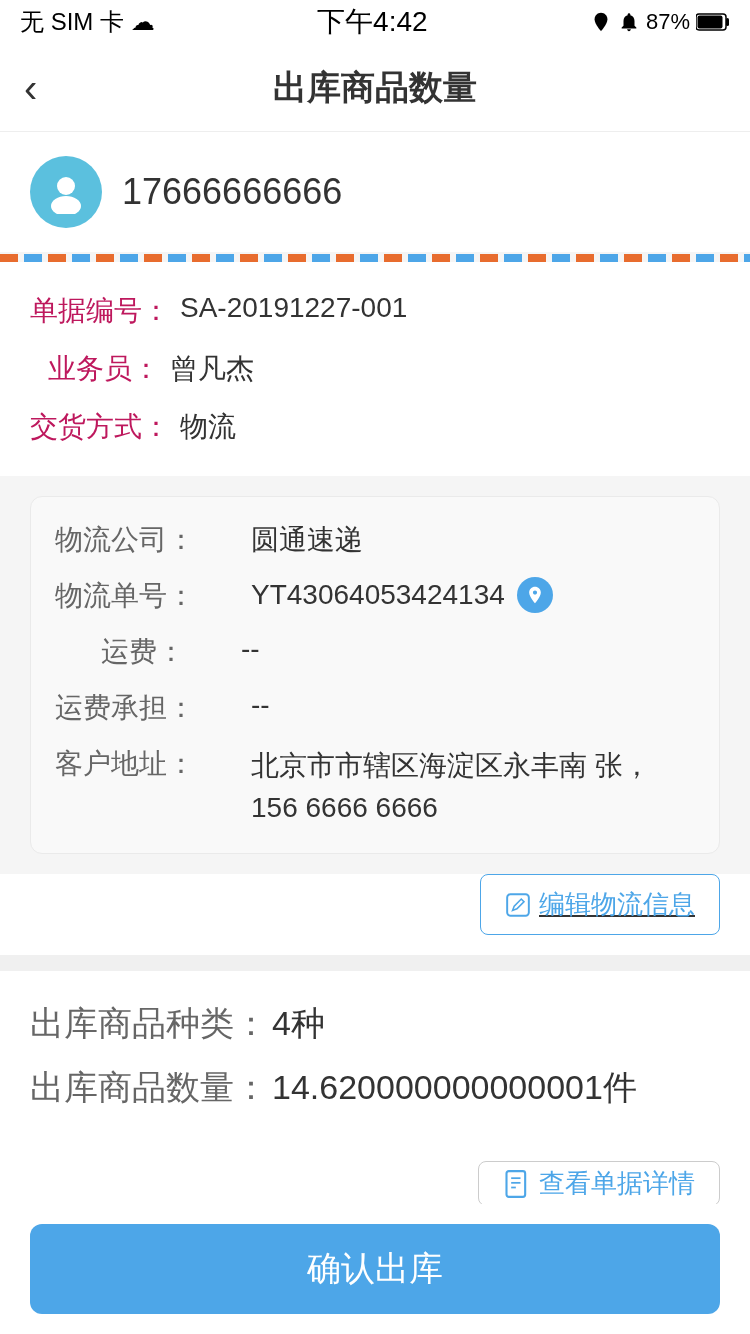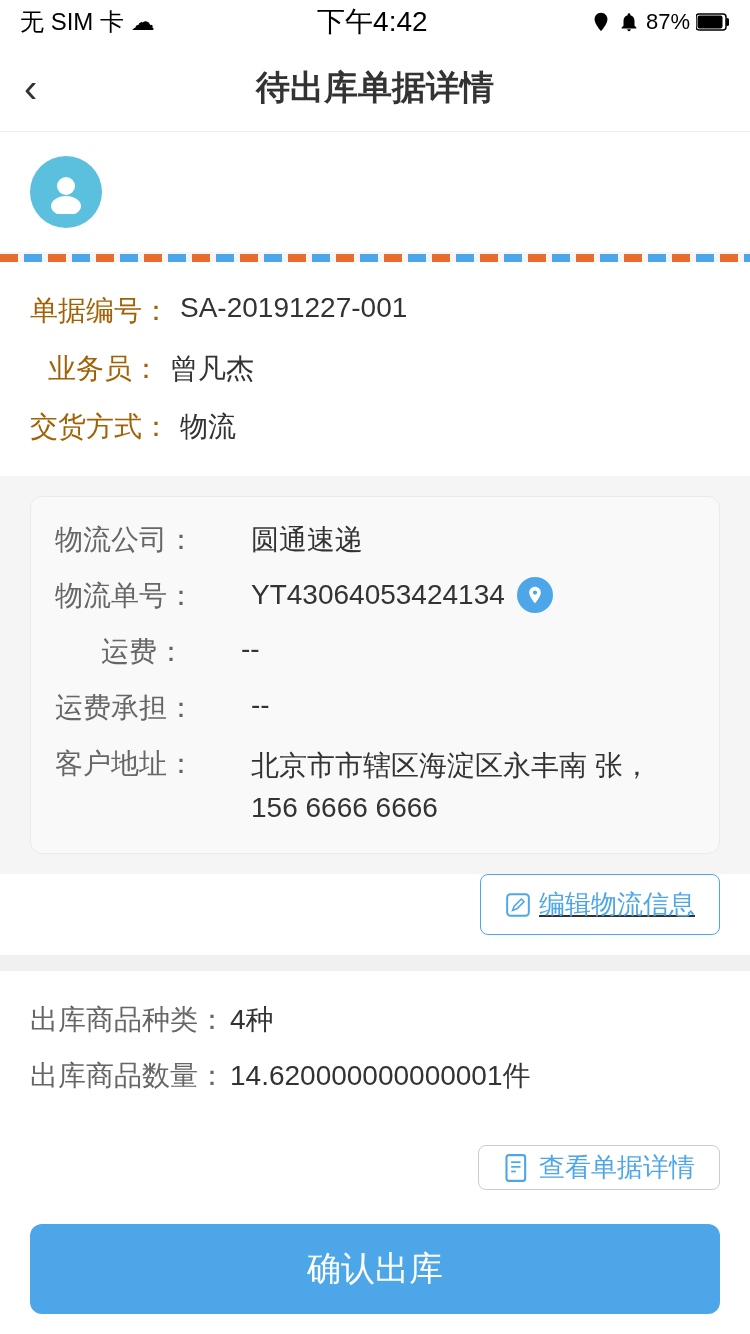--- a/index.html
+++ b/index.html
@@ -100,21 +100,21 @@
       margin-bottom: 20px;
     }
     .info-row {
       display: flex;
       align-items: flex-start;
       margin-bottom: 20px;
       font-size: 28px;
     }
     .info-row:last-child { margin-bottom: 0; }
     .info-label {
-      color: #a16207;
+      color: #be185d;
       min-width: 130px;
       text-align: right;
       flex-shrink: 0;
     }
     .info-value {
       color: #333;
       flex: 1;
       margin-left: 10px;
     }
 
@@ -188,21 +188,21 @@
 
     
     .goods-section {
       background: #fff;
       padding: 30px 30px;
     }
     .goods-row {
       display: flex;
       align-items: center;
       margin-bottom: 18px;
-      font-size: 28px;
+      font-size: 34px;
     }
     .goods-row:last-child { margin-bottom: 0; }
     .goods-label {
       color: #666;
       min-width: 175px;
       text-align: right;
       flex-shrink: 0;
     }
     .goods-value {
       color: #333;
@@ -279,30 +279,31 @@
       <svg width="34" height="18" viewBox="0 0 34 18">
         <rect x="0" y="1" width="30" height="16" rx="3" ry="3" fill="none" stroke="#000" stroke-width="1.5"></rect>
         <rect x="30" y="5" width="3" height="8" rx="1.5" fill="#000"></rect>
         <rect x="1.5" y="2.5" width="25" height="13" rx="2" fill="#000"></rect>
       </svg>
     </div>
   </div>
 
   <div class="nav-bar">
     <div class="nav-back">‹</div>
-    <div class="nav-title">待出库单据详情</div>
+    <div class="nav-title">出库商品数量</div>
   </div>
 
   <div class="customer-section">
     <div class="avatar">
       <svg viewBox="0 0 44 44">
         <circle cx="22" cy="16" r="9" fill="#fff"></circle>
         <ellipse cx="22" cy="36" rx="15" ry="10" fill="#fff"></ellipse>
       </svg>
     </div>
+    <div class="customer-phone">17666666666</div>
   </div>
 
   <div class="dashed-divider"></div>
 
   <div class="info-section">
     <div class="info-row">
       <span class="info-label">单据编号：</span>
       <span class="info-value">SA-20191227-001</span>
     </div>
     <div class="info-row">

